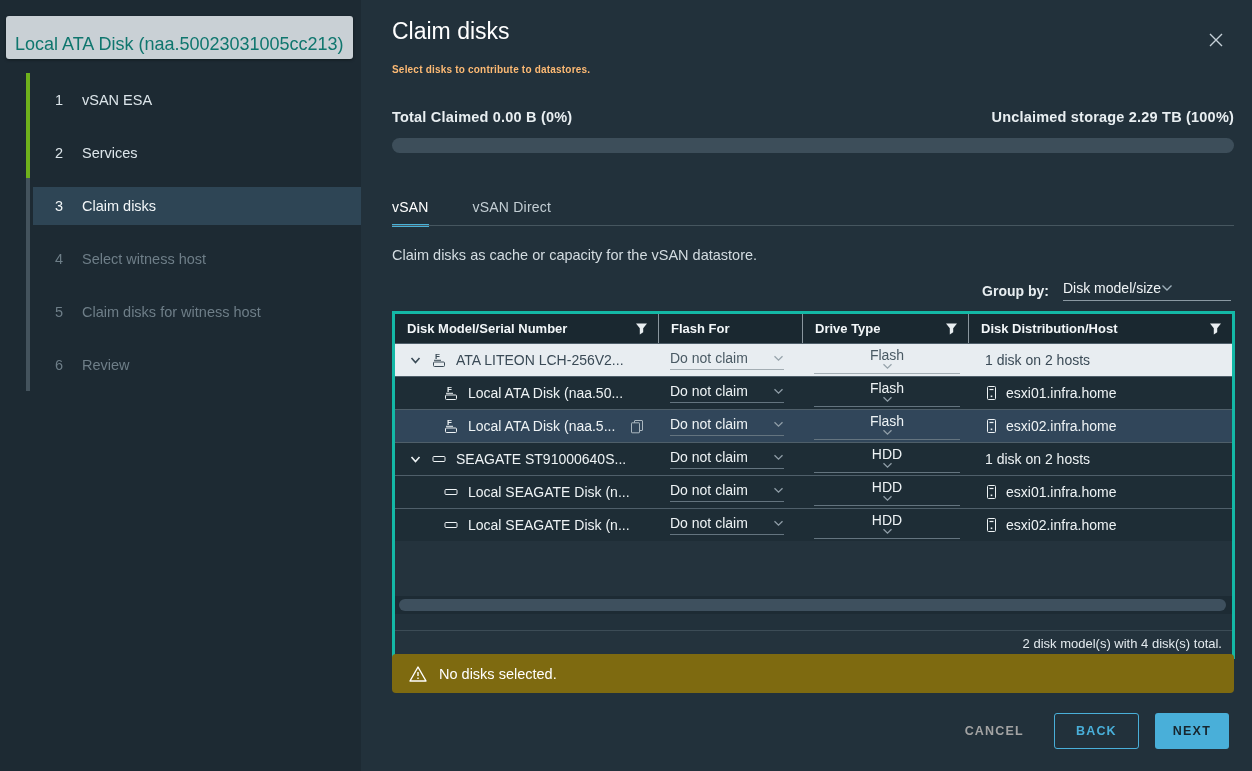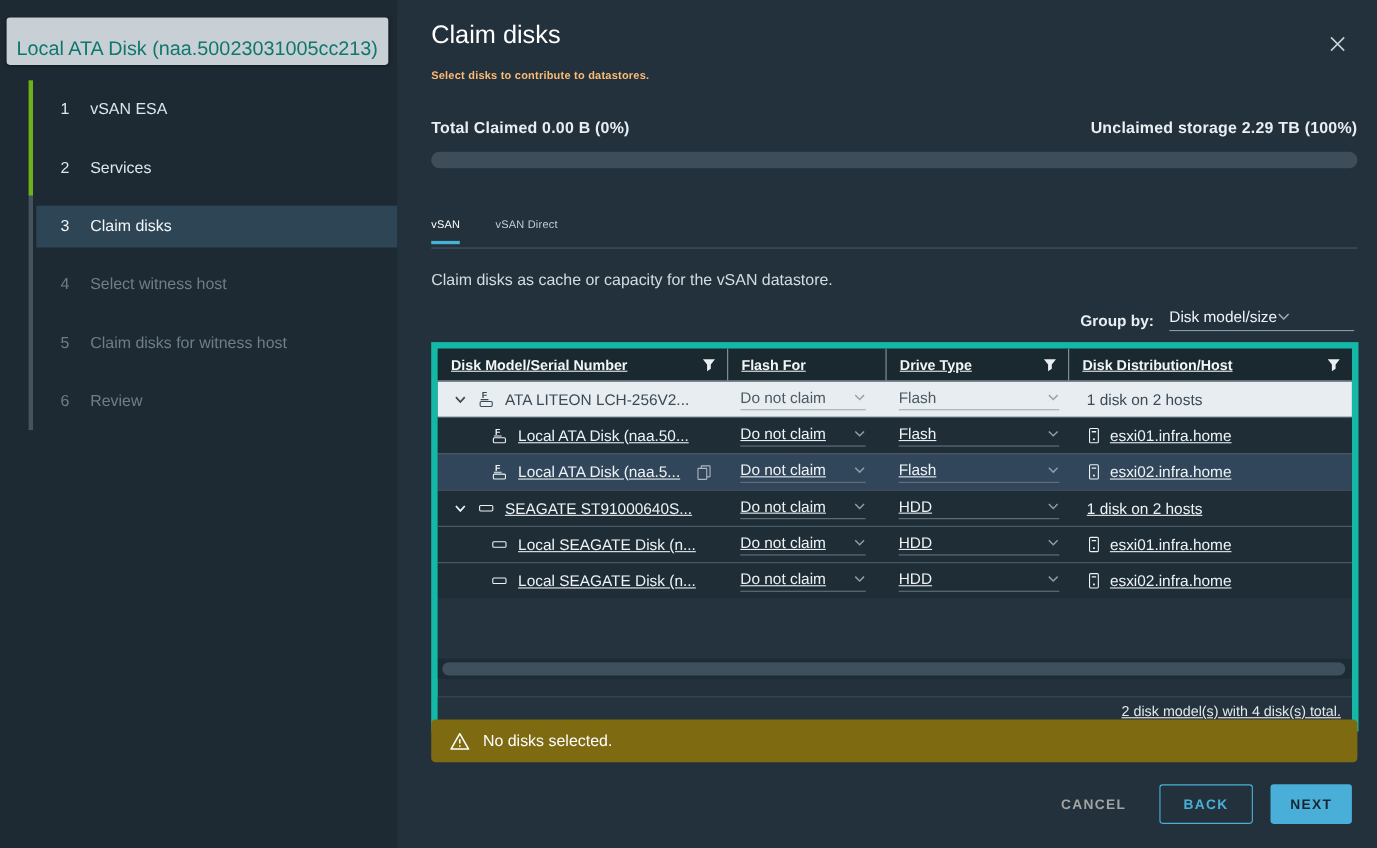--- a/index.html
+++ b/index.html
@@ -25,47 +25,47 @@
   
   .tooltip { position:absolute; left:6px; top:16px; background:#c9d0d5; color:#0f766e; font-size:18px; padding:18px 9px 4px; border-radius:3px; z-index:10; box-shadow:0 1px 3px rgba(0,0,0,.4); }
   
   .main { position:absolute; left:361px; top:0; width:891px; height:771px; background:#22313b; }
   .close-btn { position:absolute; top:30px; right:26px; width:20px; height:20px; cursor:pointer; color:#c6d1d8; }
   .panel-title { position:absolute; left:31px; top:18px; font-size:23px; font-weight:400; color:#fff; }
   .panel-subtitle { position:absolute; left:31px; top:64px; font-size:10px; font-weight:700; color:#fdba74; letter-spacing:.2px; }
   .stats { position:absolute; left:31px; top:109px; width:842px; display:flex; justify-content:space-between; font-size:14.5px; font-weight:700; color:#e8eef1; letter-spacing:.2px; }
   .progress { position:absolute; left:31px; top:138px; width:842px; height:15px; background:#3d4e5a; border-radius:8px; }
   
-  .tabs { position:absolute; left:31px; top:199px; display:flex; gap:32px; font-size:10px; }
+  .tabs { position:absolute; left:31px; top:199px; display:flex; gap:44px; font-size:14px; }
   .tab { padding-bottom:9px; cursor:pointer; color:#c3ced4; letter-spacing:.2px; }
   .tab.active { color:#fff; border-bottom:3px solid #49b1d6; }
   .tabs-divider { position:absolute; left:31px; top:225px; width:842px; height:1px; background:#46565f; }
   .desc { position:absolute; left:31px; top:247px; font-size:14.5px; color:#d3dce1; }
   
   .groupby { position:absolute; top:280px; right:21px; display:flex; align-items:center; font-size:14px; }
   .groupby .lbl { font-weight:700; color:#e8eef1; margin-right:14px; }
   .groupby .dd { display:flex; align-items:center; width:168px; border-bottom:1px solid #8b99a2; padding-bottom:4px; cursor:pointer; color:#f0f4f6; }
   
-  .dtable { position:absolute; left:31px; top:311px; width:843px; border:6px solid #14b8a6;text-decoration:underline; }
+  .dtable { position:absolute; left:31px; top:311px; width:843px; border:3px solid #14b8a6; }
   .thead { display:grid; grid-template-columns:263px 144px 166px auto; height:29px; background:#1a2830; font-size:13px; font-weight:700; color:#f2f6f8; }
   .thead .th { display:flex; align-items:center; padding:0 10px 0 12px; }
   .thead .th + .th { border-left:1px solid #8a969e; }
   .thead .th .flex { flex:1; }
   .trow { display:grid; grid-template-columns:263px 144px 166px auto; height:33px; background:#1e2d36; border-top:1px solid #4f5f6a; font-size:14px; color:#eef3f5; cursor:pointer; }
   .trow:first-of-type { border-top:none; }
   .trow.light { background:#e8edf1; color:#3a4a56; }
   .trow.hl { background:#31465a; }
   .cell { display:flex; align-items:center; overflow:hidden; white-space:nowrap; }
   .c1.group { padding-left:14px; gap:9px; }
   .c1.child { padding-left:48px; gap:9px; }
   .c2, .c3 { padding-left:12px; }
   .c4 { padding-left:17px; gap:9px; }
   .select { display:inline-flex; align-items:center; justify-content:space-between; border-bottom:1px solid #64747f; padding-bottom:3px; cursor:pointer; }
   .c2 .select { width:114px; }
-  .c3 .select { width:146px; }
+  .c3 .select { width:146px;flex-direction:column; }
   .light .select { border-bottom-color:#a4aeb4; color:#4a5a64; }
   .light .select .chev { color:#97a3ab; }
   .select .chev { color:#909ea8; }
   .icon { flex:none; display:inline-flex; }
   .copy-icon { margin-left:6px; color:#aab7bf; cursor:pointer; }
   .empty-zone { height:55px; background:#24333d; }
   .scroll-strip { height:18px; background:#1d2b34; position:relative; }
   .scroll-thumb { position:absolute; left:4px; right:6px; top:3px; height:12px; background:#3e505e; border-radius:7px; cursor:pointer; }
   .tfoot { height:26px; background:#24333d; border-top:1px solid #3c4c56; display:flex; align-items:center; justify-content:flex-end; padding-right:10px; font-size:13px; color:#e3eaee;margin-top:16px; }
   

